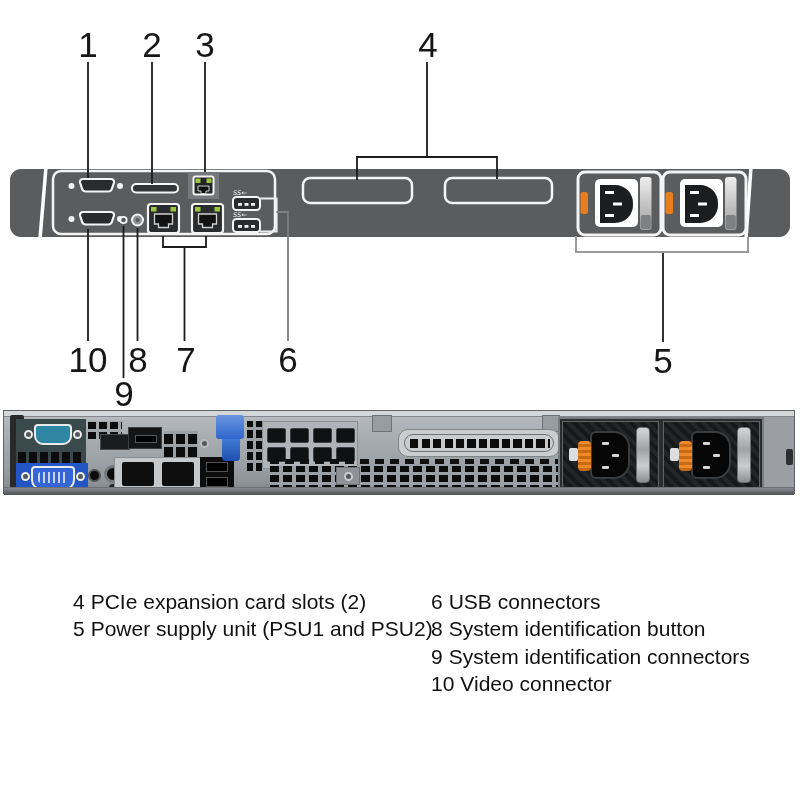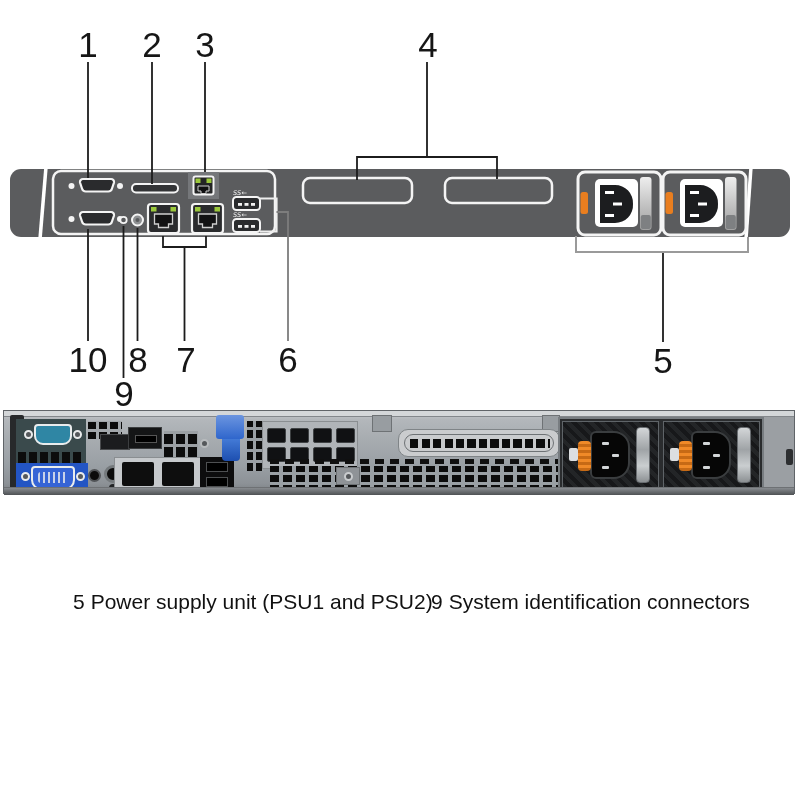--- a/index.html
+++ b/index.html
@@ -251,19 +251,23 @@
     <div class="abs" style="left:733px;top:16px;width:14px;height:56px;background:linear-gradient(180deg,#d3d6d8,#9fa3a6 40%,#caced0 70%,#8c9093);border:1px solid #6a6e72;border-radius:4px"></div>
 
     <div class="abs" style="left:760px;top:6px;width:30px;height:72px;background:#9b9fa3">
       <div class="abs" style="left:22px;top:32px;width:7px;height:16px;background:#2c2e30;border-radius:2px"></div>
     </div>
     <div class="abs lip" style="left:0;top:76px;width:790px;height:8px"></div>
   </div>
 
   <div id="legend">
     <div class="lcol" style="left:73px">
+      <div class="lrow"><span class="lnum">4</span><span class="llab">PCIe expansion card slots (2)</span></div>
       <div class="lrow"><span class="lnum">5</span><span class="llab">Power supply unit (PSU1 and PSU2)</span></div>
     </div>
     <div class="lcol" style="left:431px">
+      <div class="lrow"><span class="lnum">6</span><span class="llab">USB connectors</span></div>
+      <div class="lrow"><span class="lnum">8</span><span class="llab">System identification button</span></div>
       <div class="lrow"><span class="lnum">9</span><span class="llab">System identification connectors</span></div>
+      <div class="lrow"><span class="lnum">10</span><span class="llab">Video connector</span></div>
     </div>
   </div>
 </div>
 
 </body></html>

